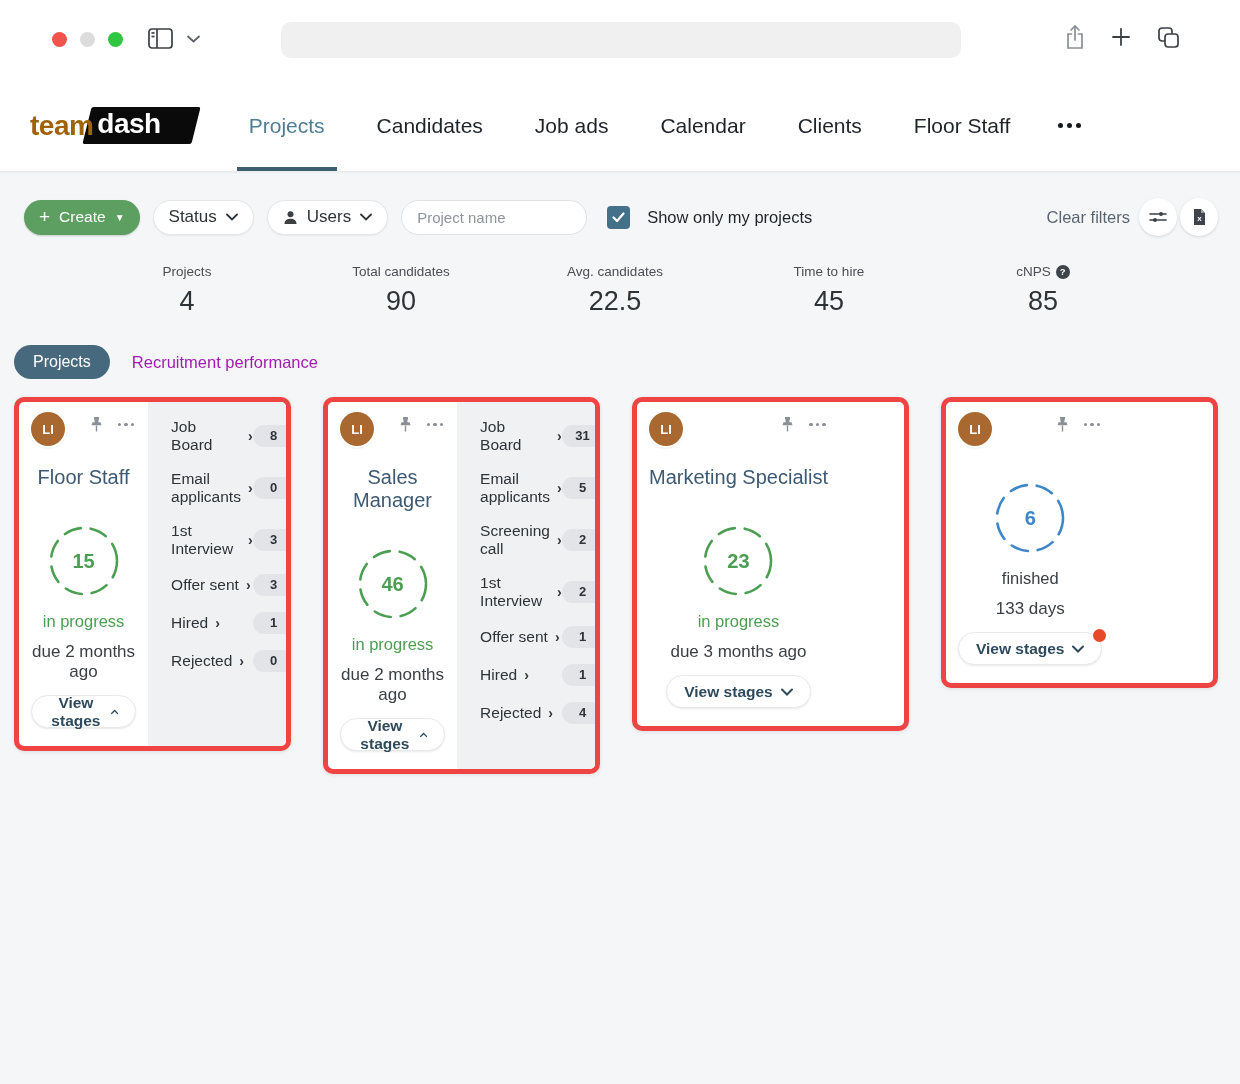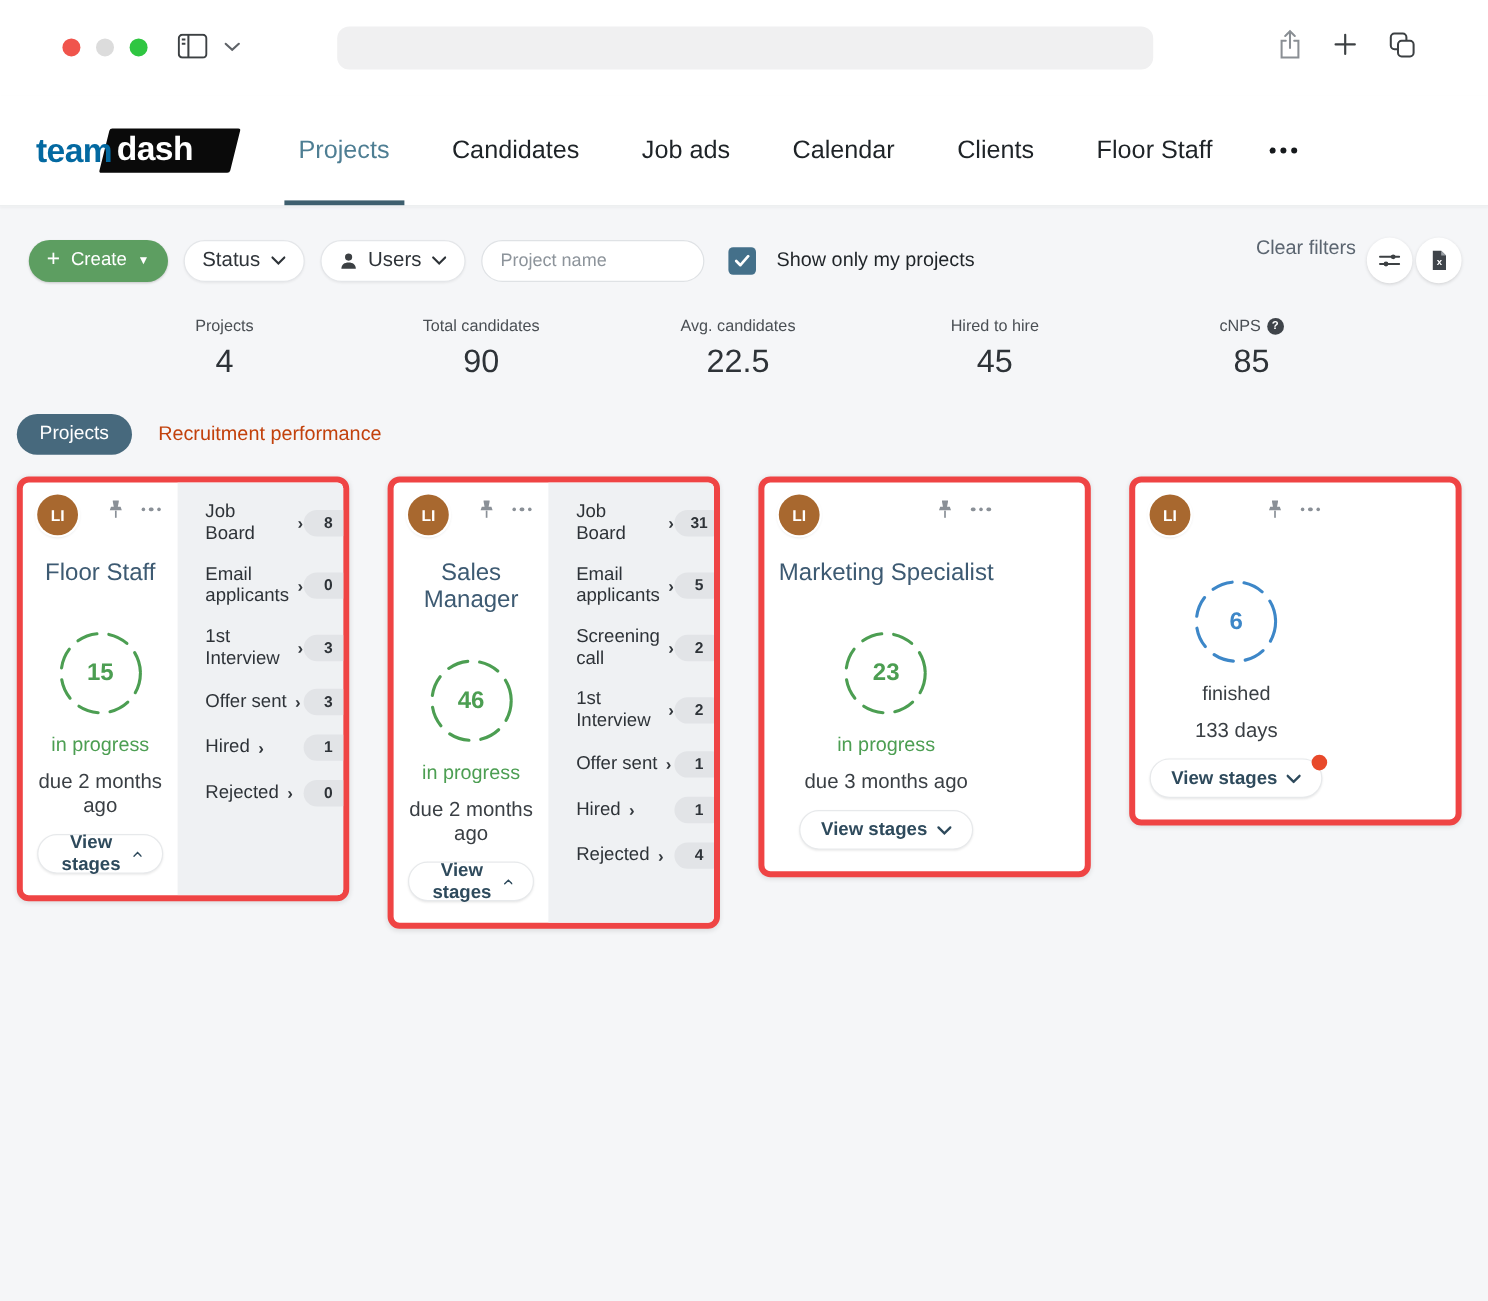--- a/index.html
+++ b/index.html
@@ -18,55 +18,55 @@
   .tl.gray  { background:#dcdcdc; }
   .tl.green { background:#2fc641; }
   .sidebar-ctl { position:absolute; left:148px; top:28px; display:flex; align-items:center; gap:14px; }
   .url-bar { position:absolute; left:281px; top:22px; width:680px; height:36px; border-radius:10px; background:#f0f0f1; }
   .browser-actions { position:absolute; right:60px; top:24px; display:flex; align-items:center; gap:26px; }
   .bicon { display:flex; align-items:center; justify-content:center; }
 
   
   .nav-bar { height:92px; background:#ffffff; border-bottom:1px solid #e9ebed; display:flex; align-items:center; padding:0 30px; position:relative; z-index:2; box-shadow:0 1px 2px rgba(0,0,0,.04); }
   .logo { display:flex; align-items:center; font-weight:800; font-size:28px; letter-spacing:-0.5px; cursor:default; }
-  .logo-team { color:#0369a1; position:relative; z-index:1; }
+  .logo-team { color:#a16207; position:relative; z-index:1; }
   .logo-dash-box { background:#0a0a0a; transform:skewX(-14deg); padding:1px 36px 4px 10px; margin-left:-6px; border-radius:2px; }
   .logo-dash-box span { display:inline-block; transform:skewX(14deg); color:#ffffff; }
   .nav-tabs { display:flex; margin-left:26px; height:100%; align-items:stretch; }
   .nav-tab { font-size:21px; color:#1e2327; padding:0 26px; display:flex; align-items:center; position:relative; cursor:pointer; }
   .nav-tab.active { color:#4e7e93; }
   .nav-tab.active::after { content:""; position:absolute; left:14px; right:14px; bottom:0; height:4px; background:#3e5f6e; }
   .nav-more { display:flex; gap:4px; margin-left:22px; align-items:center; cursor:pointer; }
   .nav-more i { width:5px; height:5px; border-radius:50%; background:#16191c; }
 
   
   .filter-row { display:flex; align-items:center; padding:26px 22px 0 24px; gap:13px; }
   .btn-create { background:#5d9e61; color:#fff; border:none; border-radius:18px; height:35px; padding:0 15px; display:flex; align-items:center; gap:9px; font-size:15.5px; font-family:inherit; box-shadow:0 1px 2px rgba(0,0,0,.18); cursor:pointer; }
   .btn-create .plus { font-size:19px; line-height:1; font-weight:400; margin-top:-2px; }
   .btn-create .caret { font-size:10px; margin-top:1px; }
   .pill-btn { background:#fff; border:1px solid #e4e6e9; border-radius:18px; height:35px; padding:0 15px; display:flex; align-items:center; gap:9px; font-size:17px; color:#2e3338; font-family:inherit; box-shadow:0 1px 2px rgba(0,0,0,.06); cursor:pointer; }
   .input-project { width:186px; height:35px; border-radius:18px; border:1px solid #dfe2e5; background:#fff; padding:0 15px; font-size:15px; color:#333; font-family:inherit; outline:none; }
   .input-project::placeholder { color:#8d949b; }
   .checkbox { width:23px; height:23px; border-radius:4px; background:#44708a; display:flex; align-items:center; justify-content:center; margin-left:7px; cursor:pointer; flex:none; }
   .cb-label { font-size:16.5px; color:#1f2428; margin-left:4px; cursor:default; }
-  .filter-right { margin-left:auto; display:flex; gap:3px; }
+  .filter-right { margin-left:auto; display:flex; align-items:center; gap:3px; }
   .clear-filters { color:#5b6570; font-size:16.5px; margin-right:6px; cursor:pointer; }
   .circle-btn { width:38px; height:38px; border-radius:50%; border:none; background:#fff; box-shadow:0 1px 3px rgba(0,0,0,.14); display:flex; align-items:center; justify-content:center; cursor:pointer; }
 
   
   .stats-row { display:flex; padding:28px 90px 0 80px; }
   .stat { flex:1; text-align:center; }
   .stat-label { font-size:13.5px; color:#4a4f54; display:flex; justify-content:center; align-items:center; gap:5px; }
   .stat-value { font-size:27px; color:#2e3338; margin-top:7px; }
   .help-dot { width:14px; height:14px; border-radius:50%; background:#3f444a; color:#fff; font-size:9.5px; font-weight:700; display:flex; align-items:center; justify-content:center; cursor:pointer; }
 
   
   .view-tabs { display:flex; align-items:center; gap:22px; padding:28px 14px 0; }
   .view-tab-active { background:#47697d; color:#fff; border-radius:18px; padding:8px 19px; font-size:16px; cursor:pointer; }
-  .view-tab-plain { color:#c2410c; font-size:16.5px; cursor:pointer; }
+  .view-tab-plain { color:#a21caf; font-size:16.5px; cursor:pointer; }
 
   
   .cards-row { display:flex; gap:32px; padding:18px 14px 0; align-items:flex-start; }
   .card { width:277px; background:#fff; border-radius:10px; box-shadow:0 1px 4px rgba(0,0,0,.10); border:5px solid #ef4444; display:flex; flex-direction:row; overflow:hidden; }
   .card-top { position:relative; padding:10px 12px 18px; }
   .avatar { width:34px; height:34px; border-radius:50%; background:#a8682f; color:#fff; font-size:13px; font-weight:700; display:flex; align-items:center; justify-content:center; box-shadow:0 0 0 2px #fff, 0 1px 3px rgba(0,0,0,.30); cursor:pointer; }
   .card-actions { position:absolute; top:14px; right:14px; display:flex; gap:14px; align-items:center; }
   .dots3 { display:flex; gap:3px; cursor:pointer; padding:4px 0; }
   .dots3 i { width:3.5px; height:3.5px; border-radius:50%; background:#8a9097; }
   .card-title { text-align:center; font-size:20px; color:#3d5a72; margin-top:20px; cursor:pointer; }
@@ -218,21 +218,21 @@
     <div class="stat-value">90</div>
   </div>
   <div class="stat">
     <div class="stat-label">
         <span>Avg. candidates</span>
       </div>
     <div class="stat-value">22.5</div>
   </div>
   <div class="stat">
     <div class="stat-label">
-        <span>Hired to hire</span>
+        <span>Time to hire</span>
       </div>
     <div class="stat-value">45</div>
   </div>
   <div class="stat">
     <div class="stat-label">
       <span>cNPS</span>
       <span class="help-dot">?</span>
     </div>
     <div class="stat-value">85</div>
   </div>

